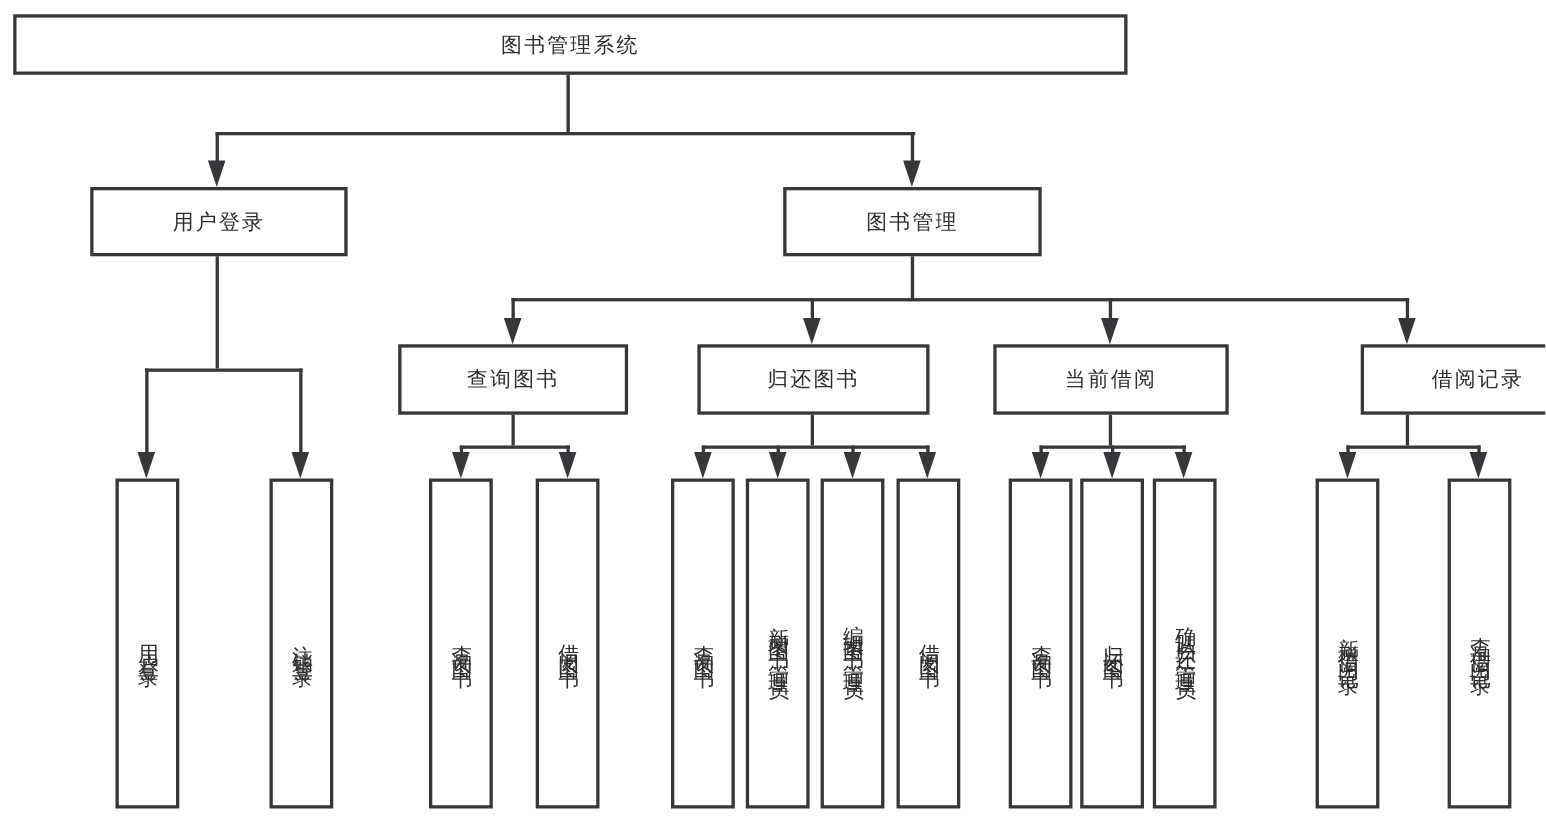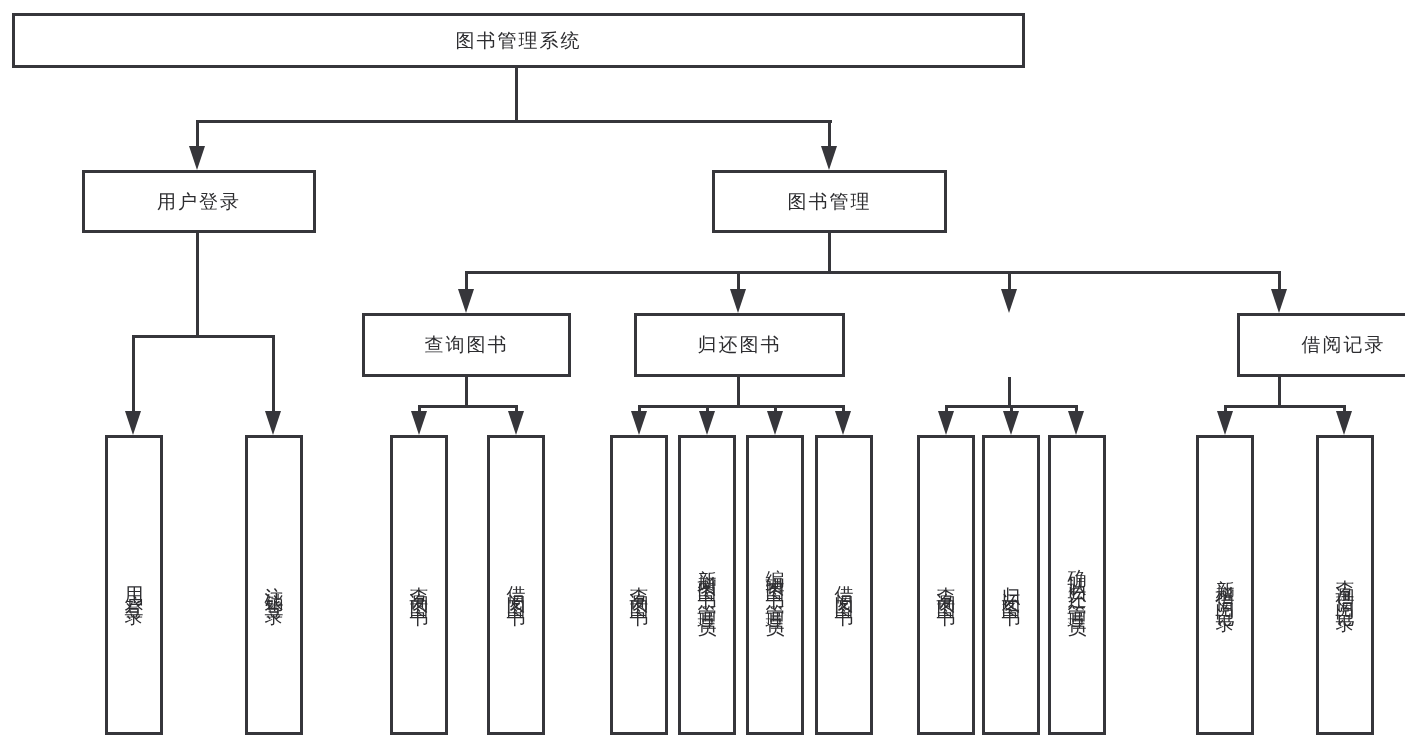--- a/index.html
+++ b/index.html
@@ -83,20 +83,23 @@
   <div class="arr" style="left:1001px;top:289px;"></div>
   <div class="vl" style="left:1278px;top:271px;height:20px;"></div>
   <div class="arr" style="left:1271px;top:289px;"></div>
 
   <div class="box" style="left:362px;top:313px;width:209px;height:64px;">
     <span>查询图书</span>
   </div>
   <div class="box" style="left:634px;top:313px;width:211px;height:64px;">
     <span>归还图书</span>
   </div>
+  <div class="box" style="left:903px;top:313px;width:214px;height:64px;">
+    <span>当前借阅</span>
+  </div>
   <div class="box" style="left:1237px;top:313px;width:213px;height:64px;">
     <span>借阅记录</span>
   </div>
 
   <div class="vl" style="left:465px;top:377px;height:28px;"></div>
   <div class="hl" style="left:418px;top:405px;width:100px;"></div>
   <div class="vl" style="left:418px;top:405px;height:8px;"></div>
   <div class="arr" style="left:411px;top:411px;"></div>
   <div class="vl" style="left:515px;top:405px;height:8px;"></div>
   <div class="arr" style="left:508px;top:411px;"></div>

